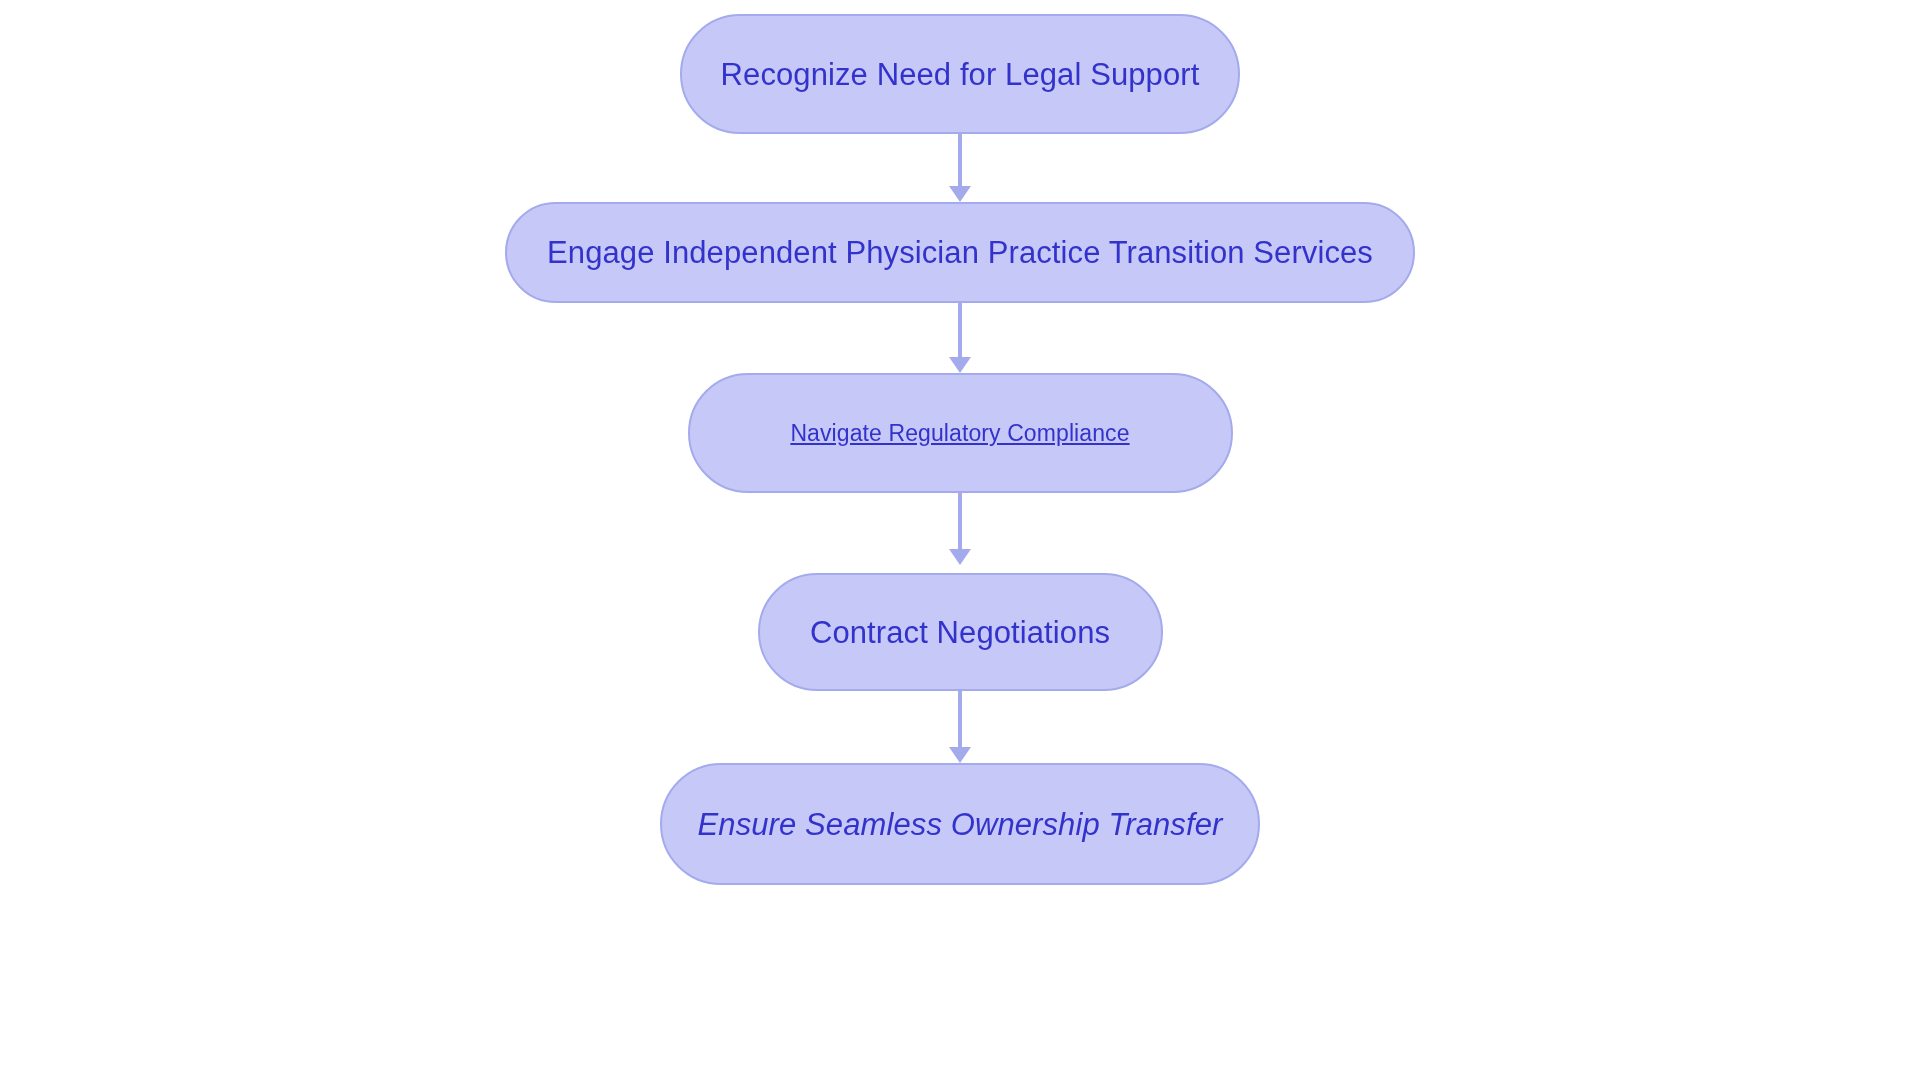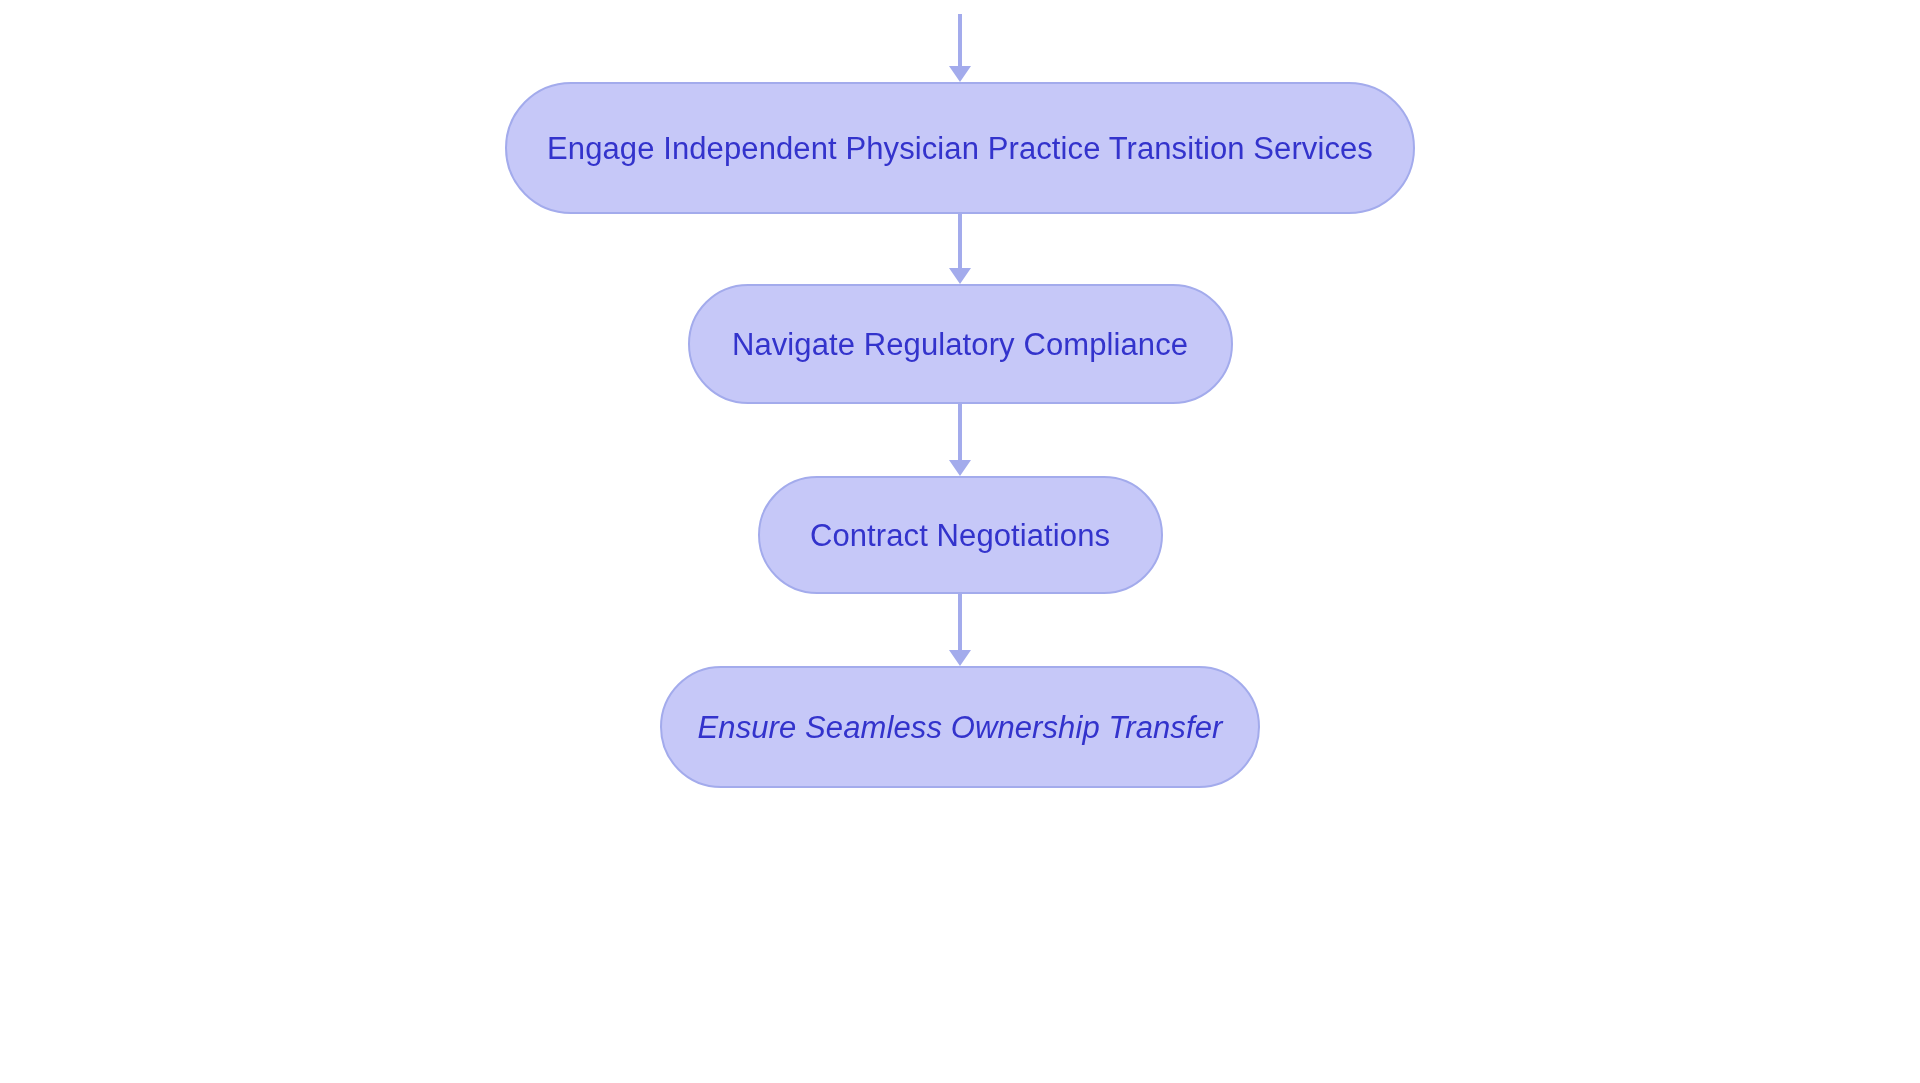--- a/index.html
+++ b/index.html
@@ -51,23 +51,23 @@
     font-weight: 400;
   }
 
   .flow-node .node-label {
     display: block;
     line-height: 1;
   }
 
   
   .node-1 { width: 560px;  height: 120px; font-size: 31px; }
-  .node-2 { width: 910px;  height: 132px; font-size: 31px; }
-  .node-3 { width: 545px;  height: 120px; font-size: 31px; }
-  .node-4 { width: 405px;  height: 118px; font-size: 31px; }
+  .node-2 { width: 910px;  height: 101px; font-size: 31px; }
+  .node-3 { width: 545px;  height: 120px; font-size: 23px; text-decoration: underline; }
+  .node-4 { width: 405px;  height: 118px; font-size: 31px; margin-top: 8px; }
   .node-5 { width: 600px;  height: 122px; font-size: 31px; font-style: italic; }
 
   
   .flow-connector {
     position: relative;
     width: 30px;
     display: flex;
     flex-direction: column;
     align-items: center;
   }
@@ -88,20 +88,23 @@
     border-right: 11px solid transparent;
     border-top: 16px solid #a3abec;
   }
 </style>
 </head>
 <body>
 
 <div id="flow-canvas">
   <div class="flow-column">
 
+    <div class="flow-node node-1">
+      <span class="node-label">Recognize Need for Legal Support</span>
+    </div>
 
     <div class="flow-connector connector-1">
       <div class="connector-shaft"></div>
       <div class="connector-head"></div>
     </div>
 
     <div class="flow-node node-2">
       <span class="node-label">Engage Independent Physician Practice Transition Services</span>
     </div>
 

